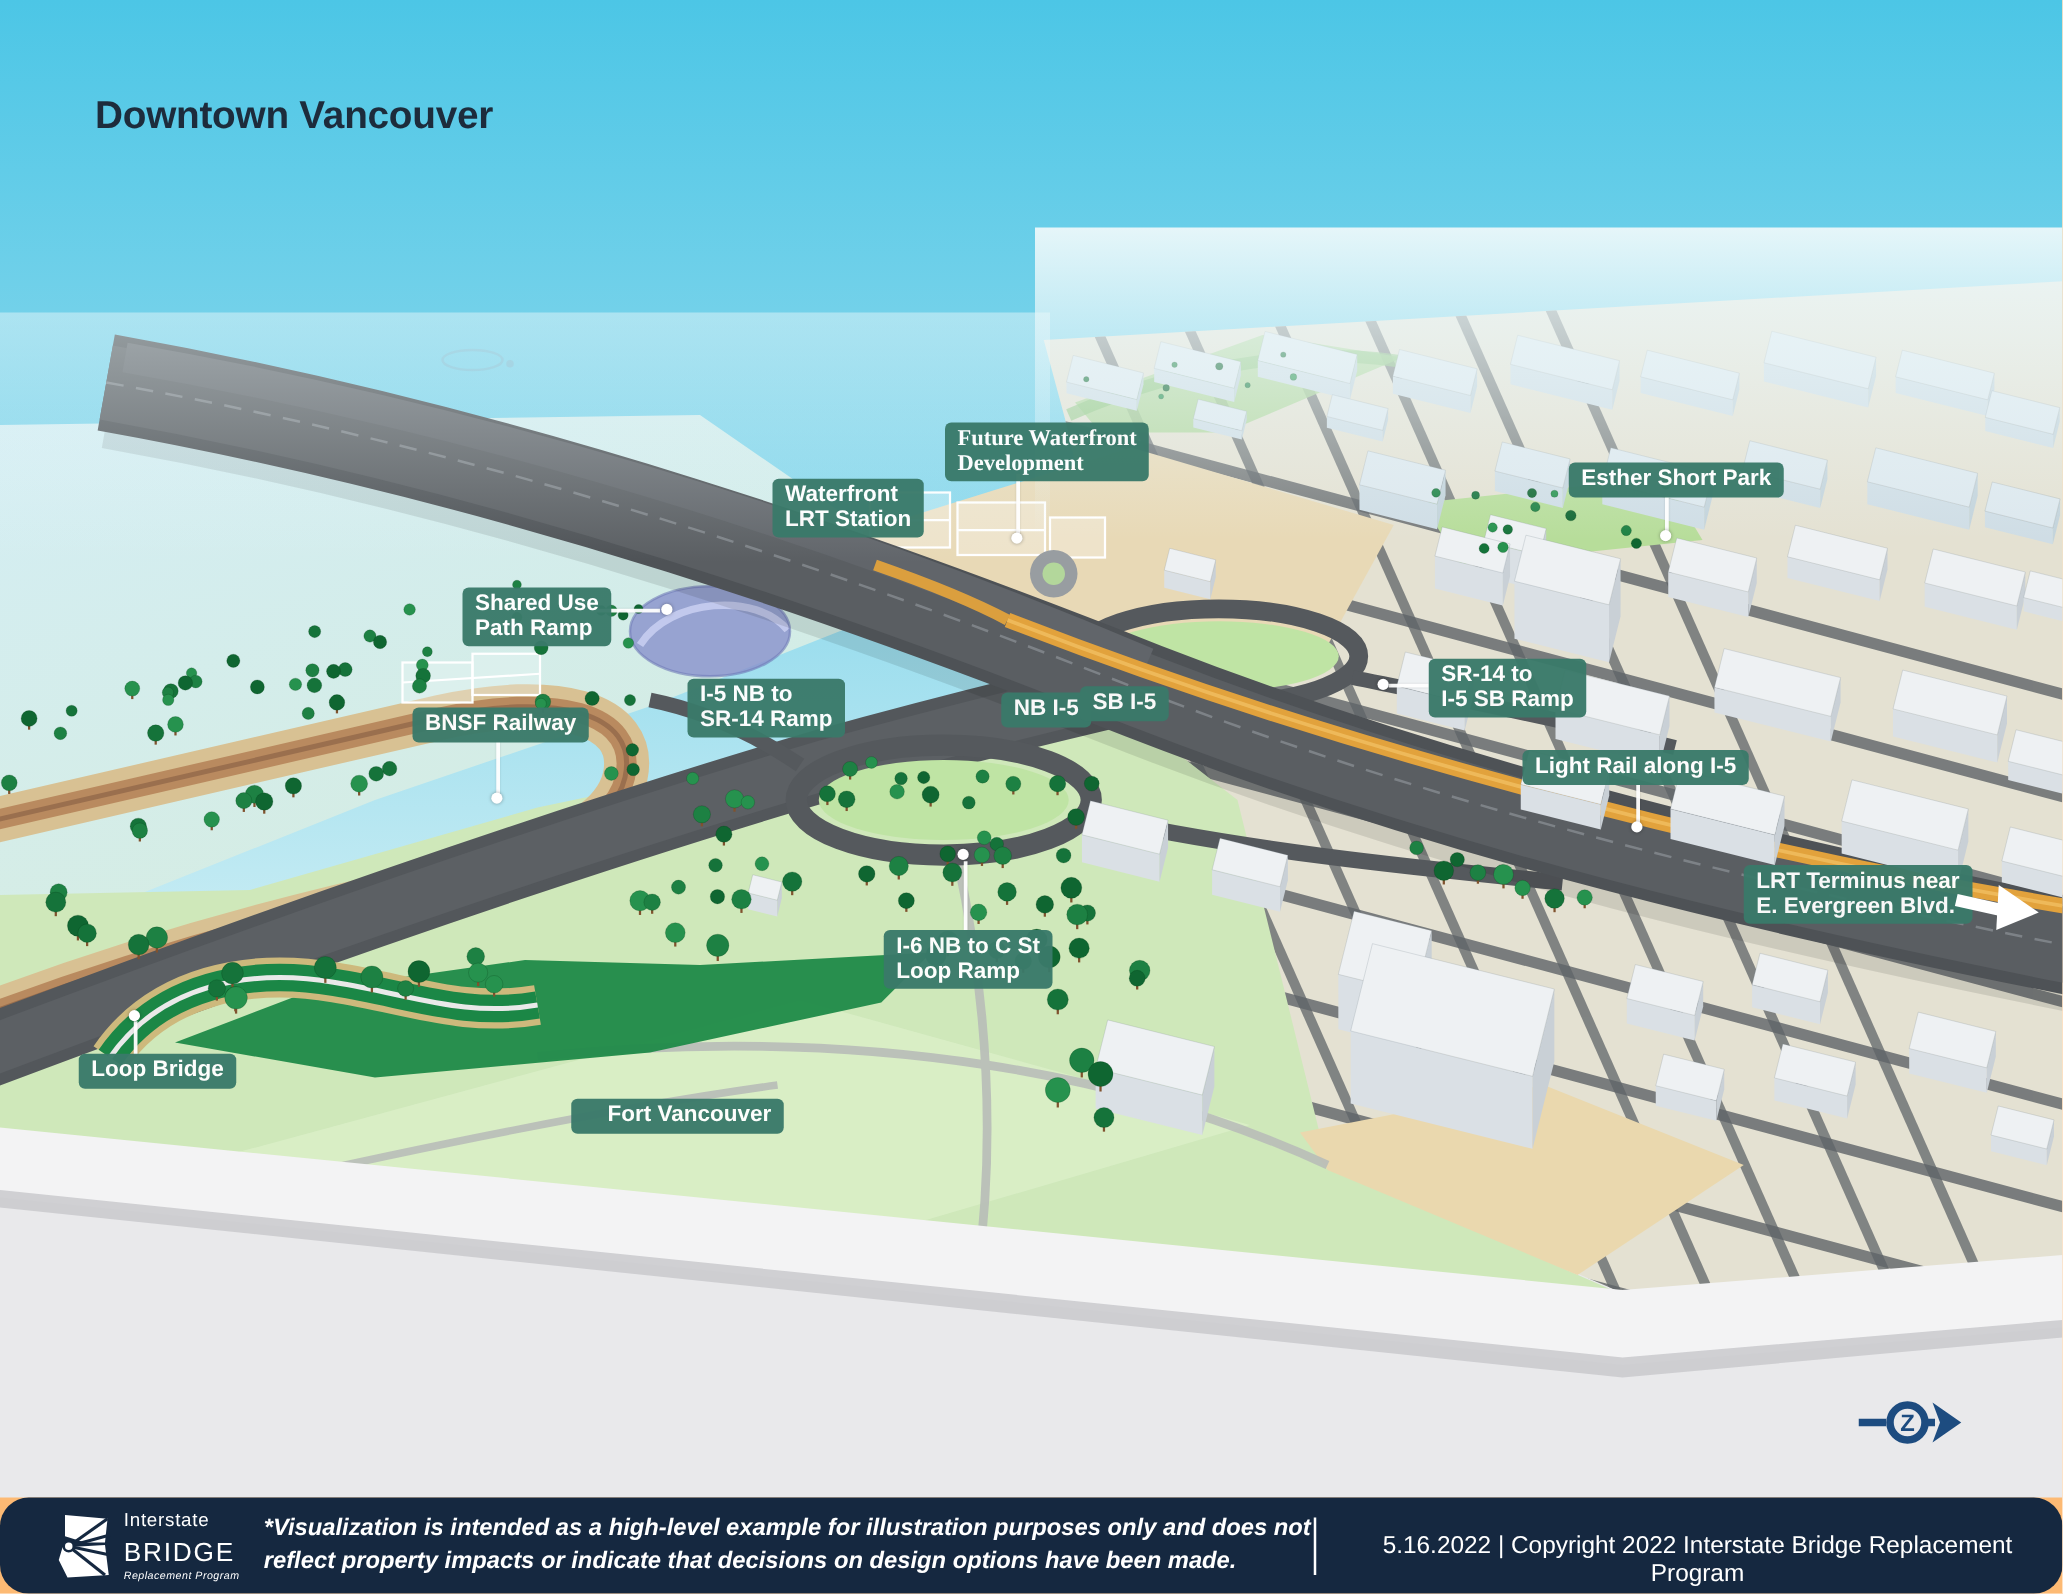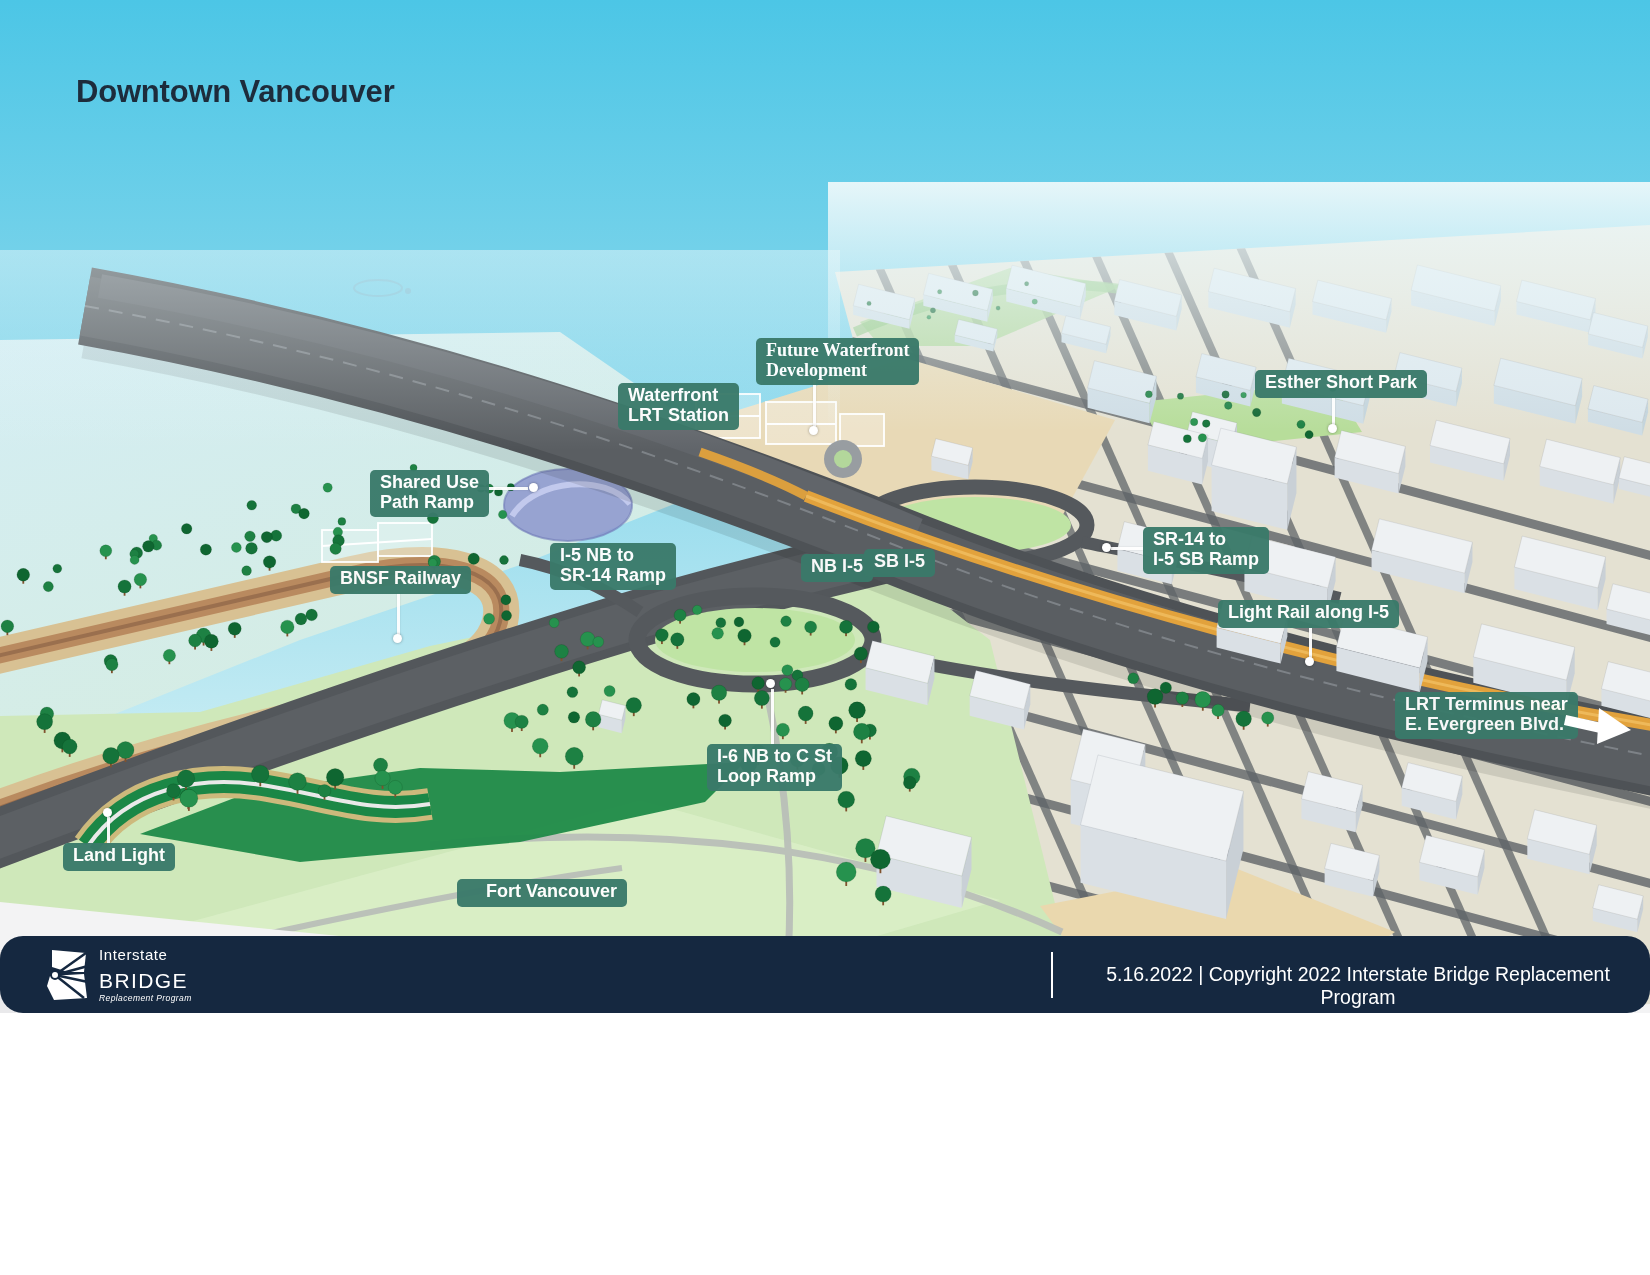--- a/index.html
+++ b/index.html
@@ -1,16 +1,16 @@
 <!DOCTYPE html>
 <html style="--sky_top: #4cc6e6; --sky_mid: #8ed9ec; --sky_horizon: #cdeef4; --label_bg: #3a7a6a; --label_text: #ffffff; --title_text: #1d2c3c; --footer_bg: #152840; --footer_text: #ffffff; --north_arrow: #1d4c80; --road_dark: #54585c; --lrt_orange: #e2a23c; --grass_green: #cfe8ba; --tree_green: #1d7c3f; --rail_brown: #9a6f4e; --building_light: #eef1f3; --sheet_white: #f3f3f4;"><head>
 <meta charset="utf-8">
 <style>
   html,body{margin:0;padding:0;background:#fff;}
-  .stage{position:relative;width:1650px;height:1013px;overflow:hidden;
+  .stage{position:relative;width:1650px;height:1275px;overflow:hidden;
          font-family:"Liberation Sans",sans-serif;background:#fdba74;}
   .scene{position:absolute;left:0;top:0;}
   
   .title{position:absolute;left:76px;top:74px;margin:0;font-size:31px;font-weight:700;
          letter-spacing:-0.2px;color:var(--title_text,#1d2c3c);}
   
   .callout{position:absolute;background:var(--label_bg,#3a7a6a);color:var(--label_text,#fff);
            font-size:18px;line-height:19.5px;font-weight:700;padding:3px 10px 5px;
            border-radius:5px;white-space:nowrap;z-index:30;opacity:.96;}
   .callout .l{display:block;}
@@ -646,21 +646,21 @@
   </div>
   <div class="callout" id="co-terminus">
     <span class="l">LRT Terminus near</span>
     <span class="l">E. Evergreen Blvd.</span>
   </div>
   <div class="callout" id="co-cst">
     <span class="l">I-6 NB to C St</span>
     <span class="l">Loop Ramp</span>
   </div>
   <div class="callout" id="co-land">
-    <span class="l">Land Light</span>
+    <span class="l">Loop Bridge</span>
   </div>
   <div class="callout" id="co-fort">
     <span class="l">Fort Vancouver</span>
   </div>
 
   <svg class="term-arrow" width="74" height="50" viewBox="0 0 74 50">
     <path d="M 2 20 L 38 28" stroke="#ffffff" stroke-width="10" fill="none"></path>
     <polygon points="36,8 68,30 34,44" fill="#ffffff"></polygon>
   </svg>
 
@@ -684,16 +684,20 @@
           <line x1="11" y1="27" x2="40" y2="50"></line>
         </g>
         <circle cx="11" cy="27" r="4" fill="#ffffff" stroke="var(--footer_bg,#152840)" stroke-width="2"></circle>
       </svg>
       <div class="logo-text">
         <span class="logo-l1">Interstate</span>
         <span class="logo-l2">BRIDGE</span>
         <span class="logo-l3">Replacement Program</span>
       </div>
     </div>
+    <p class="disclaimer">
+      <span>*Visualization is intended as a high-level example for illustration purposes only and does not</span>
+      <span>reflect property impacts or indicate that decisions on design options have been made.</span>
+    </p>
     <div class="fdivider"></div>
     <p class="copyright">5.16.2022 | Copyright 2022 Interstate Bridge Replacement Program</p>
   </div>
 </div>
 
 </body></html>

